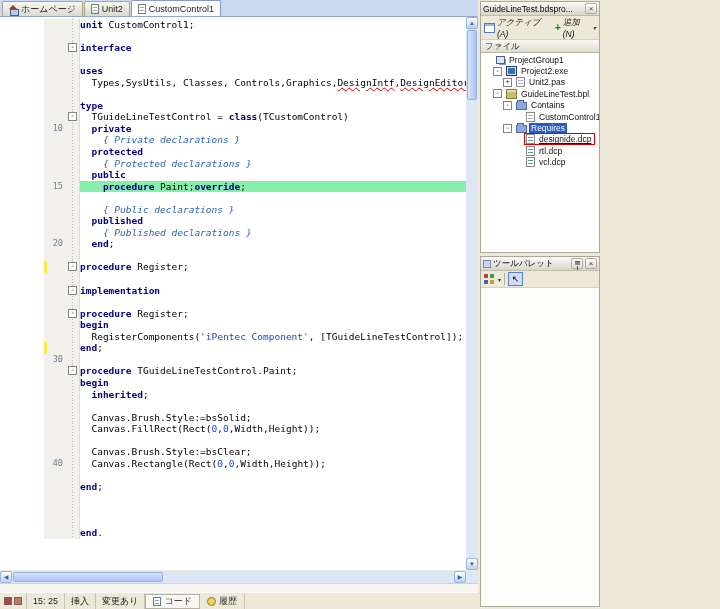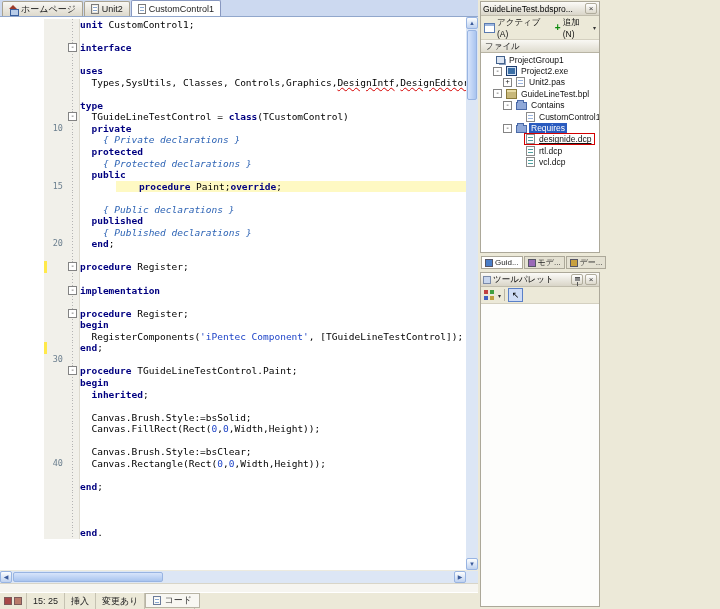--- a/index.html
+++ b/index.html
@@ -26,21 +26,21 @@
   .code { position:absolute; inset:0; padding-top:2px;padding-left:44px; }
   .crow { display:flex; height:11.55px; position:relative; }
   .gut { width:22px; flex:none; background:#f1f0ea; font:8.5px/11.55px "DejaVu Sans Mono",monospace; color:#6b7f8f; text-align:right; padding-right:3px; }
   .fold { width:14px; flex:none; background:#f1f0ea; border-right:1px solid #dedbd0; position:relative; }
   .fold::before { content:''; position:absolute; left:6px; top:0; bottom:0; width:1px;
                   background:repeating-linear-gradient(to bottom,#b4b4b4 0 1px,transparent 1px 3px); }
   .fbox { position:absolute; left:2px; top:1px; width:9px; height:9px; background:#fff; border:1px solid #838383;
           font:7px/7px "DejaVu Sans Mono",monospace; text-align:center; color:#222; z-index:2; }
   .chg { position:absolute; left:0; top:0; width:3px; height:100%; background:#ffe94a; z-index:3; }
   .ctext { flex:1; font:9.5px/11.55px "DejaVu Sans Mono",monospace; white-space:pre; color:#000; }
-  .crow.hl .ctext { background:#fef9c3;margin-left:36px; }
+  .crow.hl .ctext { background:#86efac; }
   .kw  { color:#000080; font-weight:bold; }
   .cmt { color:#2e64b5; font-style:italic; }
   .str { color:#1f45c8; }
   .num { color:#1f45c8; }
   .err { text-decoration-line:underline; text-decoration-style:wavy; text-decoration-color:#d40000; text-underline-offset:1px; }
 
   
   .vscroll { width:12px; flex:none; display:flex; flex-direction:column; background:#dce6f5; }
   .sb-btn { flex:none; width:12px; height:12px; background:linear-gradient(#fdfefe,#bfd2f0); border:1px solid #98b4e2; border-radius:2px; color:#3a5a9a; font-size:6px; line-height:10px; text-align:center; }
   .vthumb { margin:1px 1px; height:70px; background:linear-gradient(90deg,#d7e4fb,#a9c4ef); border:1px solid #98b4e2; border-radius:2px; }
@@ -62,21 +62,21 @@
   .sico-hist { width:9px; height:9px; border-radius:50%; border:1px solid #8a7a30; background:#f0d060; flex:none; }
 
   
   .right-col { width:126px; flex:none; background:#ece9d8; display:flex; flex-direction:column; padding:1px 4px 2px 2px; }
   .pane { background:#fff; border:1px solid #aca899; display:flex; flex-direction:column; }
   .pm-pane { height:252px; flex:none; }
   .pane-title { height:14px; flex:none; background:linear-gradient(#fcfbf8,#d9d5c8); display:flex; align-items:center; gap:2px; font-size:8.5px; padding:0 2px; border-bottom:1px solid #c0bcac; }
   .pane-title .t { flex:1; overflow:hidden; white-space:nowrap; }
   .xbtn { width:12px; height:11px; flex:none; border:1px solid #b0ac9c; background:linear-gradient(#fff,#ddd9cc); font-size:8px; line-height:9px; text-align:center; border-radius:2px; color:#333; }
   .dock-ico { width:8px; height:8px; flex:none; border:1px solid #7a8aaa; background:#c8d6ee; }
-  .pm-toolbar { height:24px; flex:none; background:#ece9d8; border-bottom:1px solid #d4d0c0; display:flex; align-items:center; gap:2px; padding:0 3px; font-size:8.5px; color:#111; }
+  .pm-toolbar { height:24px; flex:none; background:#ece9d8; border-bottom:1px solid #d4d0c0; display:flex; align-items:center; gap:2px; padding:0 3px; font-size:8.5px; color:#111;font-style:italic; }
   .act-ico { width:11px; height:10px; flex:none; background:#fff; border:1px solid #5a7ab0; box-shadow:inset 0 2px 0 #9cb6e0; }
   .plus { color:#0a8a0a; font-weight:bold; font-size:10px; line-height:10px; }
   .dd { font-size:6px; color:#333; }
   .pm-colhdr { height:13px; flex:none; background:linear-gradient(#f9f8f4,#dfdccf); border-bottom:1px solid #b8b4a4; font-size:8.5px; padding:1px 4px; color:#222; }
   .pm-tree { flex:1; background:#fff; overflow:hidden; padding-top:1px; }
   .trow { display:flex; align-items:center; height:11.4px; font-size:8.5px; white-space:nowrap; color:#111; }
   .texp { width:9px; height:9px; flex:none; border:1px solid #848484; background:#fff; font:7px/7px "DejaVu Sans Mono",monospace; text-align:center; margin-right:2px; color:#222; }
   .texp.none { border:none; background:transparent; }
   .tinner { display:flex; align-items:center; border:1px solid transparent; padding:0 1px; }
   .trow.ann .tinner { border-color:#d40000; }
@@ -394,21 +394,21 @@
     <div class="strip"></div>
 
     <div class="statusbar">
       <div class="scell" style="padding:0 3px;">
         <span class="sq"></span>
         <span class="sq dim"></span>
       </div>
       <div class="scell">15: 25</div>
       <div class="scell">挿入</div>
       <div class="scell">変更あり</div>
-      <div style="display:flex;height:100%;align-items:center;flex-direction:column;">
+      <div style="display:flex;height:100%;align-items:center;">
           <div class="stab active">
             <span class="sico-code"></span>
             <span>コード</span>
           </div>
           <div class="stab">
             <span class="sico-hist"></span>
             <span>履歴</span>
           </div>
         </div>
     </div>
@@ -497,34 +497,20 @@
           <div class="trow" style="padding-left: 32px;">
             <span class="texp none"></span>
             <span class="tinner">
               <span class="ticon i-dcp"></span>
               <span class="tlabel">vcl.dcp</span>
             </span>
           </div>
         </div>
     </div>
 
-    <div class="pm-tabs">
-        <div class="pmtab active">
-          <span class="mi" style="background: rgb(74, 126, 200);"></span>
-          <span>Guid...</span>
-        </div>
-        <div class="pmtab">
-          <span class="mi" style="background: rgb(154, 106, 184);"></span>
-          <span>モデ...</span>
-        </div>
-        <div class="pmtab">
-          <span class="mi" style="background: rgb(200, 160, 64);"></span>
-          <span>デー...</span>
-        </div>
-      </div>
 
     <div class="pane tp-pane">
       <div class="pane-title">
         <span class="dock-ico"></span>
         <span class="t">ツールパレット</span>
         <span class="xbtn pinbtn">
             <span class="pin-ico"></span>
           </span>
         <span class="xbtn">×</span>
       </div>

